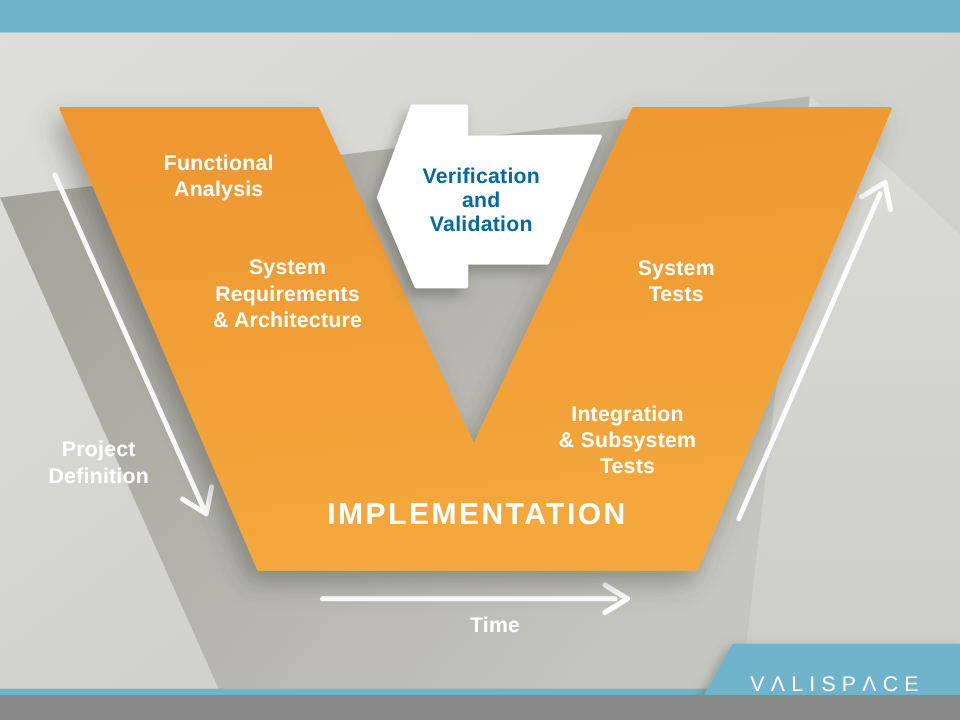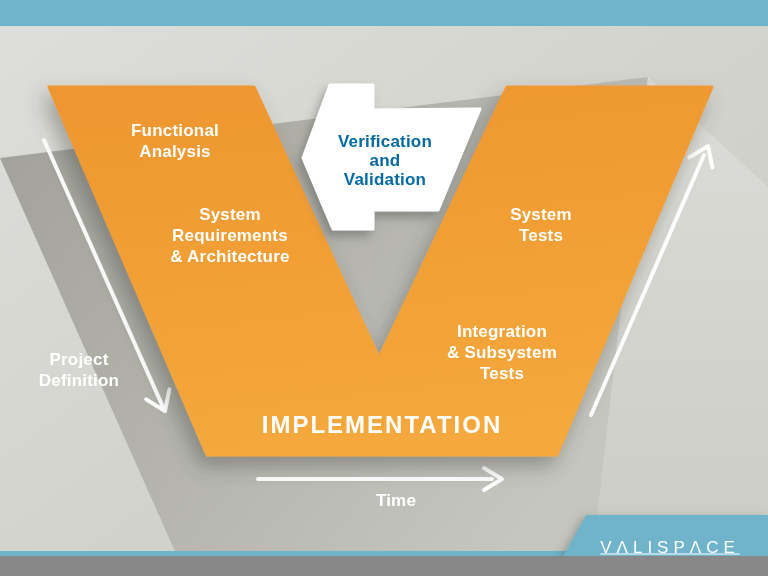--- a/index.html
+++ b/index.html
@@ -8,21 +8,21 @@
     font-family:"Liberation Sans", sans-serif;
     background:#cfcfc9;
   }
   #shapes{position:absolute;left:0;top:0;width:768px;height:576px;display:block;}
   .label{
     position:absolute;transform:translate(-50%,-50%);
     white-space:pre-line;text-align:center;color:#ffffff;
     font-size:17px;line-height:21px;font-weight:700;letter-spacing:.2px;
   }
   .vv-label{color:#0369a1;line-height:19px;}
-  .impl-label{font-size:24px;letter-spacing:2px;margin-top:12px;}
+  .impl-label{font-size:24px;letter-spacing:2px;}
   .logo-label{font-size:17px;letter-spacing:5px;font-weight:400;}
 </style>
 </head>
 <body>
 
 <div id="stage">
 
   <svg id="shapes" viewBox="0 0 768 576">
     <defs>
       <linearGradient id="bgGrad" x1="0" y1="0" x2="1" y2="1">
@@ -95,15 +95,15 @@
   <div class="label impl-label" style="left:382px;top:412px;">IMPLEMENTATION</div>
 
   <div class="label vv-label" style="left:385px;top:160px;">Verification
 and
 Validation</div>
 
   <div class="label" style="left:79px;top:370px;">Project
 Definition</div>
   <div class="label" style="left:396px;top:500px;">Time</div>
 
-  <div class="label logo-label" style="left:670px;top:547px;text-decoration:underline;">VΛLISPΛCE</div>
+  <div class="label logo-label" style="left:670px;top:547px;">VΛLISPΛCE</div>
 
 </div>
 
 </body></html>

